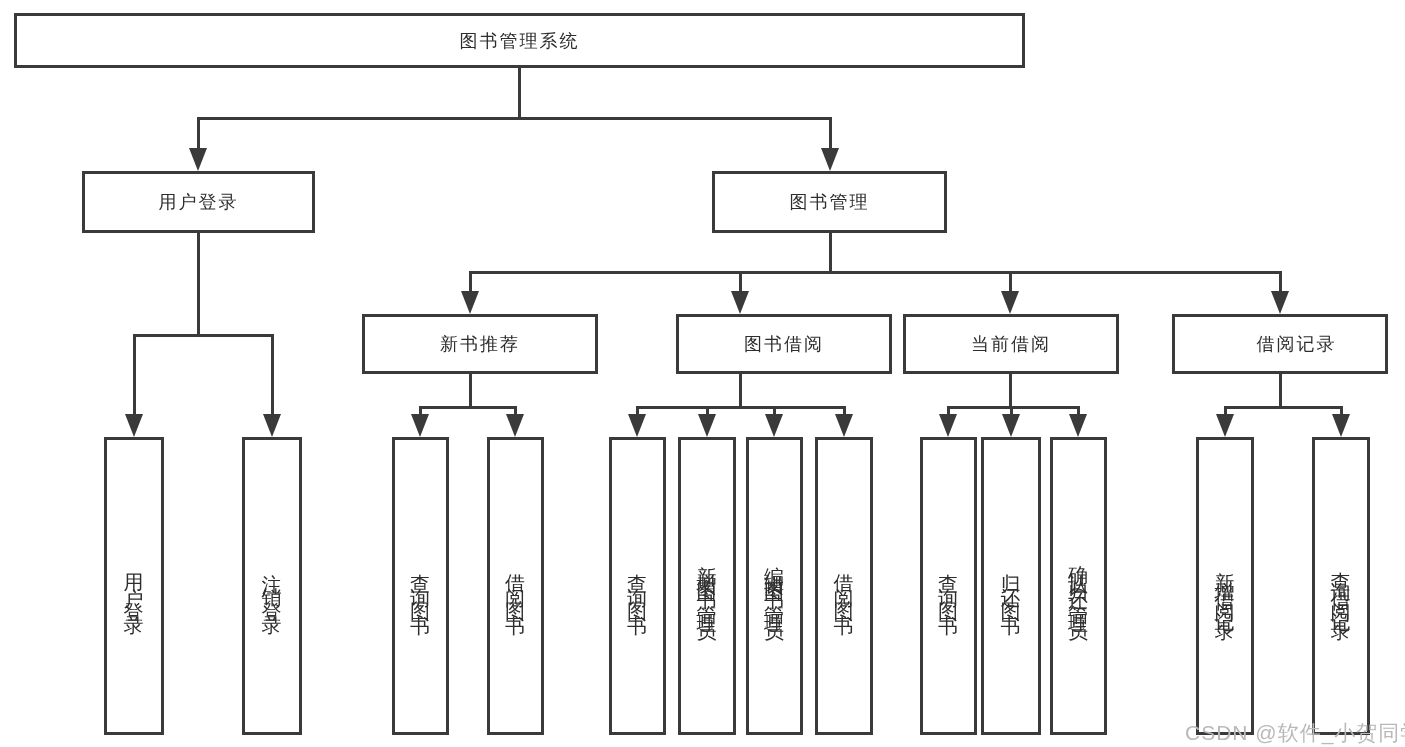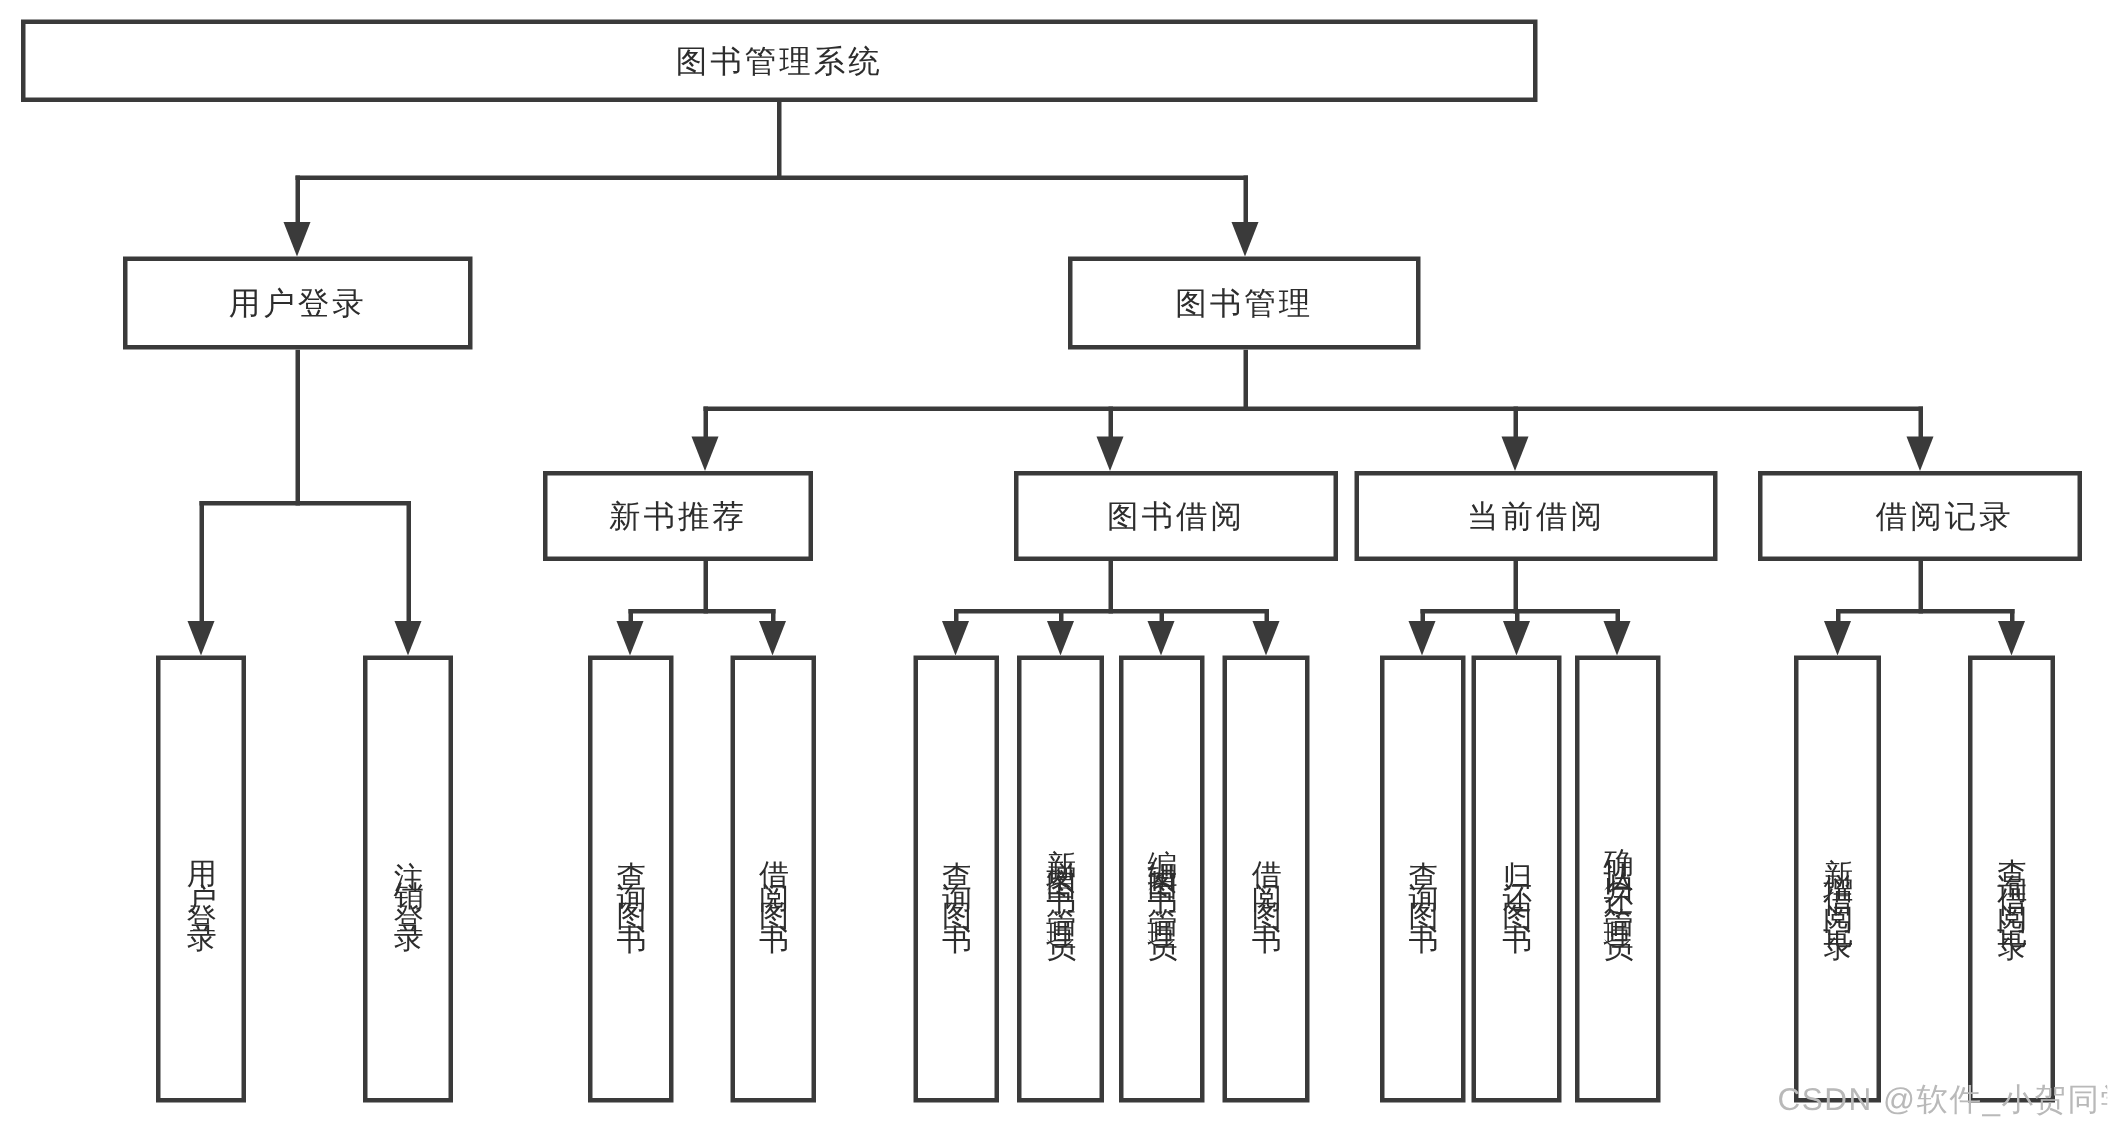--- a/index.html
+++ b/index.html
@@ -16,21 +16,21 @@
     font-family:"Liberation Sans","DejaVu Sans",sans-serif;
     color:var(--text);
     overflow:hidden;
   }
   .box{
     position:absolute;
     box-sizing:border-box;
     border:3px solid var(--line);
     background:var(--bg);
     display:flex;align-items:center;justify-content:center;
-    font-size:21px;
+    font-size:18px;
     letter-spacing:2px;
     white-space:nowrap;
     font-family:Liberation Serif, serif;
   }
   .vbox{
     position:absolute;
     box-sizing:border-box;
     border:3px solid var(--line);
     background:var(--bg);
     display:flex;align-items:center;justify-content:center;
@@ -126,23 +126,23 @@
   <div class="vline" style="left:1224px;top:406px;height:12px;"></div>
   <div class="vline" style="left:1340px;top:406px;height:12px;"></div>
   <div class="arrow" style="left:1216px;top:414px;"></div>
   <div class="arrow" style="left:1332px;top:414px;"></div>
 
   <div class="box" style="left:14px;top:13px;width:1011px;height:55px;">图书管理系统</div>
 
   <div class="box" style="left:82px;top:171px;width:233px;height:62px;">用户登录</div>
   <div class="box" style="left:712px;top:171px;width:235px;height:62px;">图书管理</div>
 
-  <div class="box" style="left:362px;top:314px;width:180px;height:60px;">新书推荐</div>
+  <div class="box" style="left:362px;top:314px;width:236px;height:60px;">新书推荐</div>
   <div class="box" style="left:632px;top:314px;width:216px;height:60px;margin-left:44px;">图书借阅</div>
-  <div class="box" style="left:903px;top:314px;width:242px;height:60px;">当前借阅</div>
+  <div class="box" style="left:903px;top:314px;width:216px;height:60px;">当前借阅</div>
   <div class="box" style="left:1172px;top:314px;width:216px;height:60px;padding-left:33px;">借阅记录</div>
 
   <div class="vbox" style="left:104px;top:437px;width:60px;height:298px;">
     <span>用户登录</span>
   </div>
   <div class="vbox" style="left:242px;top:437px;width:60px;height:298px;">
     <span>注销登录</span>
   </div>
 
   <div class="vbox" style="left:392px;top:437px;width:57px;height:298px;">

